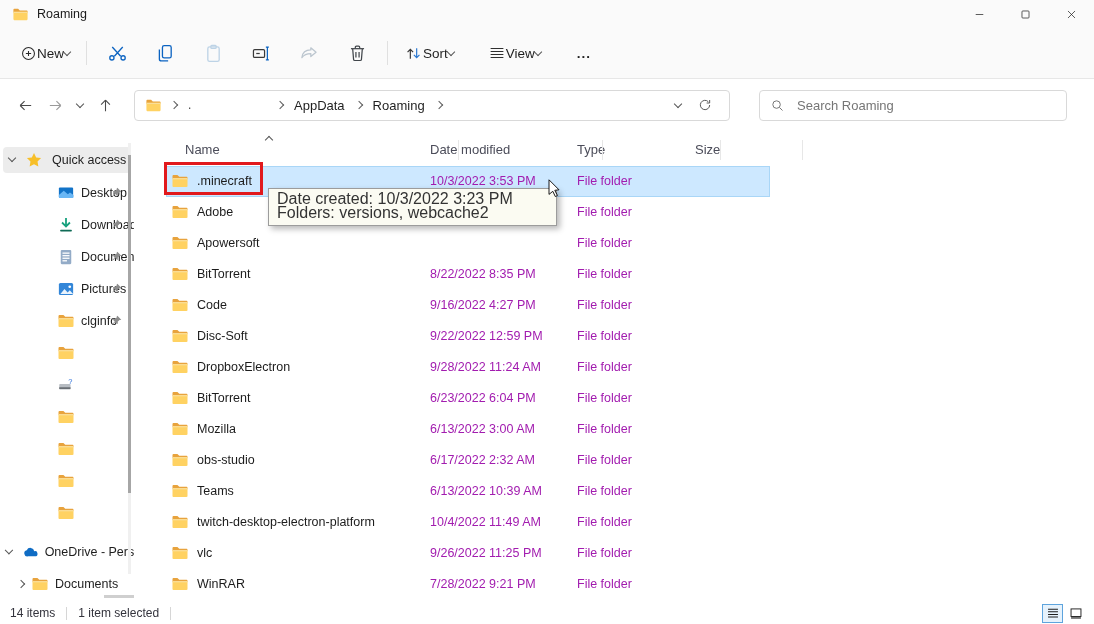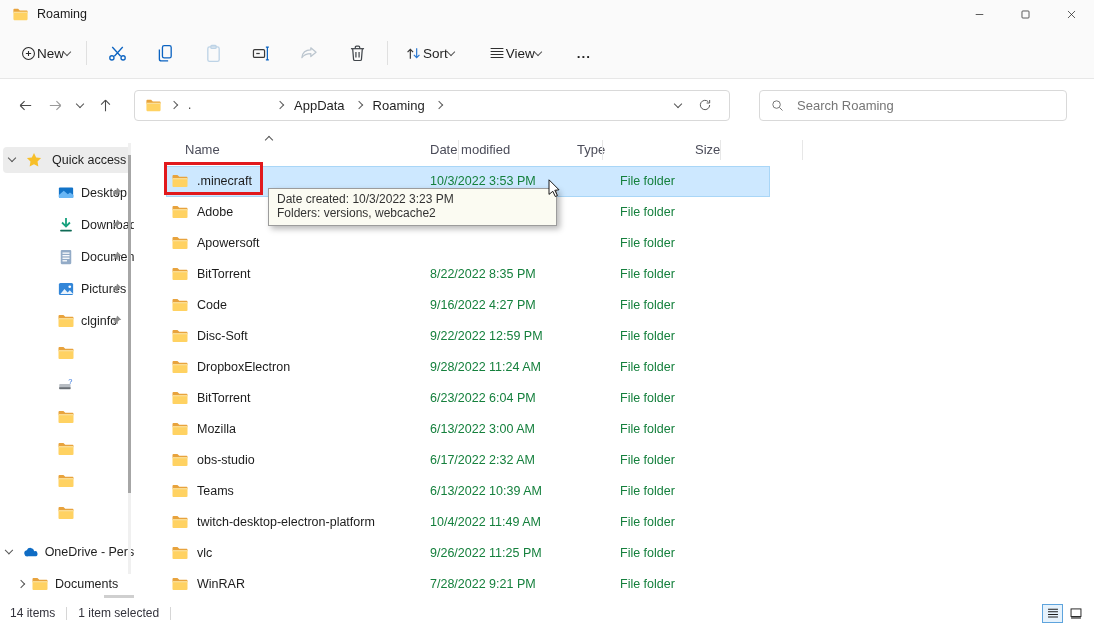--- a/index.html
+++ b/index.html
@@ -77,30 +77,30 @@
   .hc.name{padding-left:19px;}
   .hc.type,.hc.size{padding-left:7px;}
   .hsep{position:absolute;top:7px;width:1px;height:20px;background:#e7e7e7;}
   .sortchev{position:absolute;left:100px;top:4px;}
 
   .row{display:grid;grid-template-columns:260px 144px 118px 82px;height:31px;align-items:center;
        margin-left:32px;width:604px;font-size:12.5px;color:#1c1c1c;}
   .row .c{overflow:hidden;white-space:nowrap;}
   .row .name{display:flex;align-items:center;padding-left:5px;}
   .row .name svg{width:18px;height:18px;flex:0 0 18px;margin-right:8px;}
-  .row .date,.row .type{color:#15803d;padding-left:4px;}
-  .row .type{padding-left:7px;margin-left:43px;}
+  .row .date,.row .type{color:#a21caf;padding-left:4px;}
+  .row .type{padding-left:7px;}
   .row.sel{background:#cde8ff;box-shadow:inset 0 0 0 1px #a9d6f7;}
 
   
   .redbox{position:absolute;left:164px;top:162px;width:99px;height:33px;border:3px solid #e1191d;
           box-sizing:border-box;z-index:6;}
   .tooltip{position:absolute;left:268px;top:188px;width:289px;box-sizing:border-box;z-index:7;
            background:#fbfbf2;border:1px solid #9c9c9c;box-shadow:3px 3px 6px rgba(0,0,0,.28);
-           padding:3px 8px 4px 8px;font-size:12px;line-height:14.3px;color:#333;}
+           padding:3px 8px 4px 8px;font-size:16px;line-height:14.3px;color:#333;}
   .cursor{position:absolute;left:548px;top:179px;width:13px;height:19px;z-index:8;}
 
   
   .statusbar{height:24px;display:flex;align-items:center;padding:0 6px 0 10px;font-size:12px;color:#33333c;}
   .vsep{width:1px;height:13px;background:#d6d6d6;margin:0 11px;}
   .vts{margin-left:auto;display:flex;gap:2px;padding-right:2px;}
   .vt{width:21px;height:19px;display:flex;align-items:center;justify-content:center;border:1px solid transparent;box-sizing:border-box;}
   .vt.active{background:#e6f2fc;border-color:#5ea4dd;}
   .vt svg{width:14px;height:14px;}
 </style>

